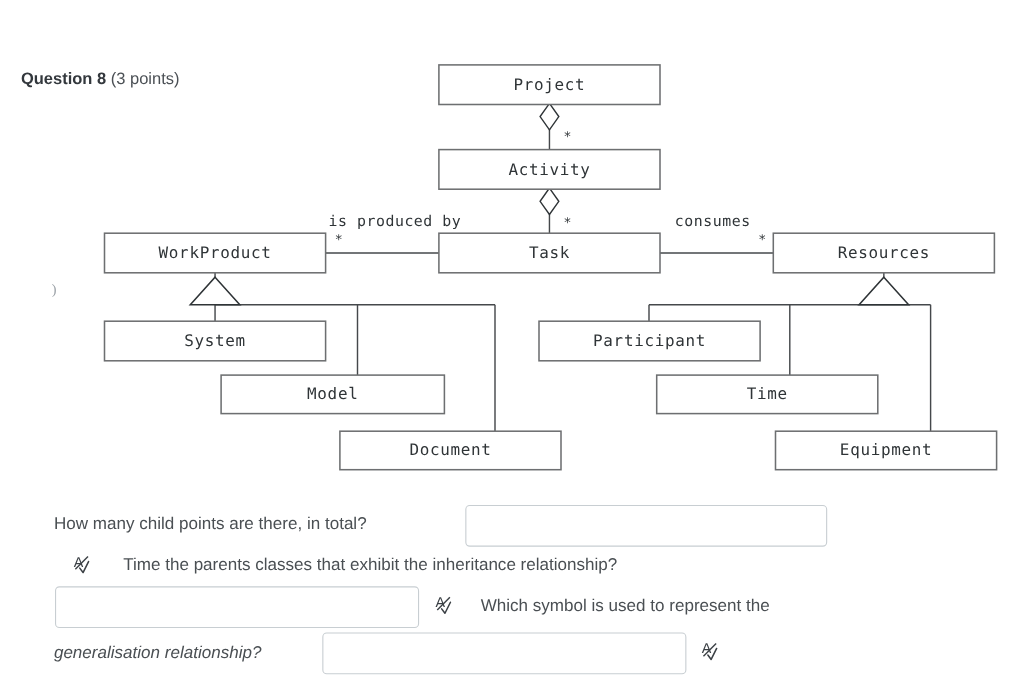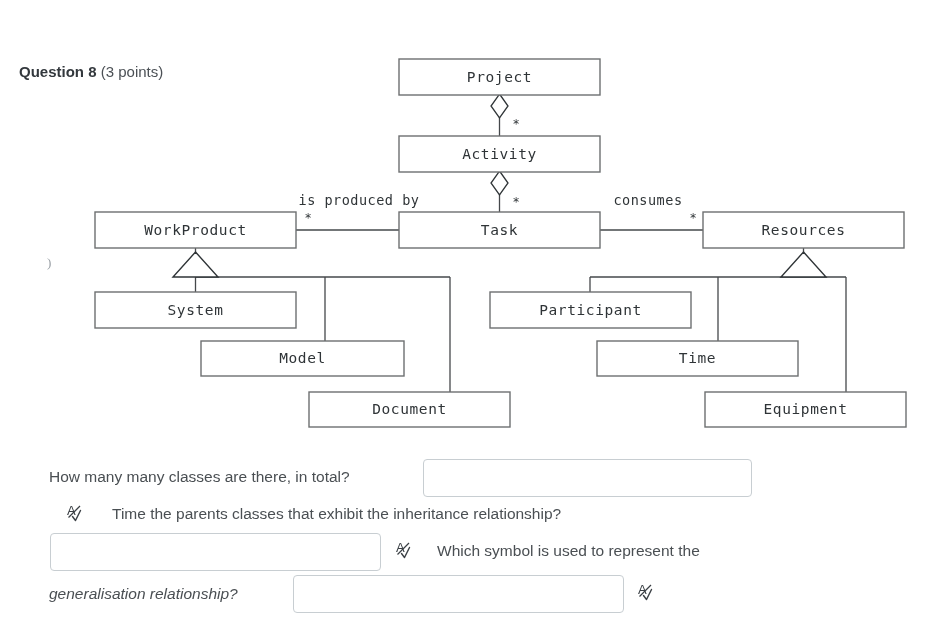--- a/index.html
+++ b/index.html
@@ -230,21 +230,21 @@
     <text class="uml-assoc-label" x="359" y="205">is produced by</text>
     <text class="uml-assoc-label" x="648" y="205">consumes</text>
 
     <text class="uml-multiplicity" x="516" y="128">*</text>
     <text class="uml-multiplicity" x="516" y="206">*</text>
     <text class="uml-multiplicity" x="308" y="222">*</text>
     <text class="uml-multiplicity" x="693" y="222">*</text>
   </svg>
 </div>
 
-<div class="q-text" id="q1-text">How many many classes are there, in total?</div>
+<div class="q-text" id="q1-text">How many child points are there, in total?</div>
 <input class="answer-input" id="answer-1" type="text" placeholder="" style="">
 
 <div class="spellcheck-icon" id="spellcheck-1">
   <svg viewBox="0 0 26 26" width="26" height="26" xmlns="http://www.w3.org/2000/svg">
     <text x="4" y="14" font-family="Liberation Sans, sans-serif" font-size="13" fill="#3b4045">A</text>
     <path d="M5.5 16.5 L17 5" stroke="#3b4045" stroke-width="1.3" fill="none"></path>
     <path d="M9.5 15.5 L12.5 19.5 L17.5 9.5" stroke="#3b4045" stroke-width="1.4" fill="none" stroke-linecap="round" stroke-linejoin="round"></path>
   </svg>
 </div>
 <div class="q-text" id="q2-text">Time the parents classes that exhibit the inheritance relationship?</div>

